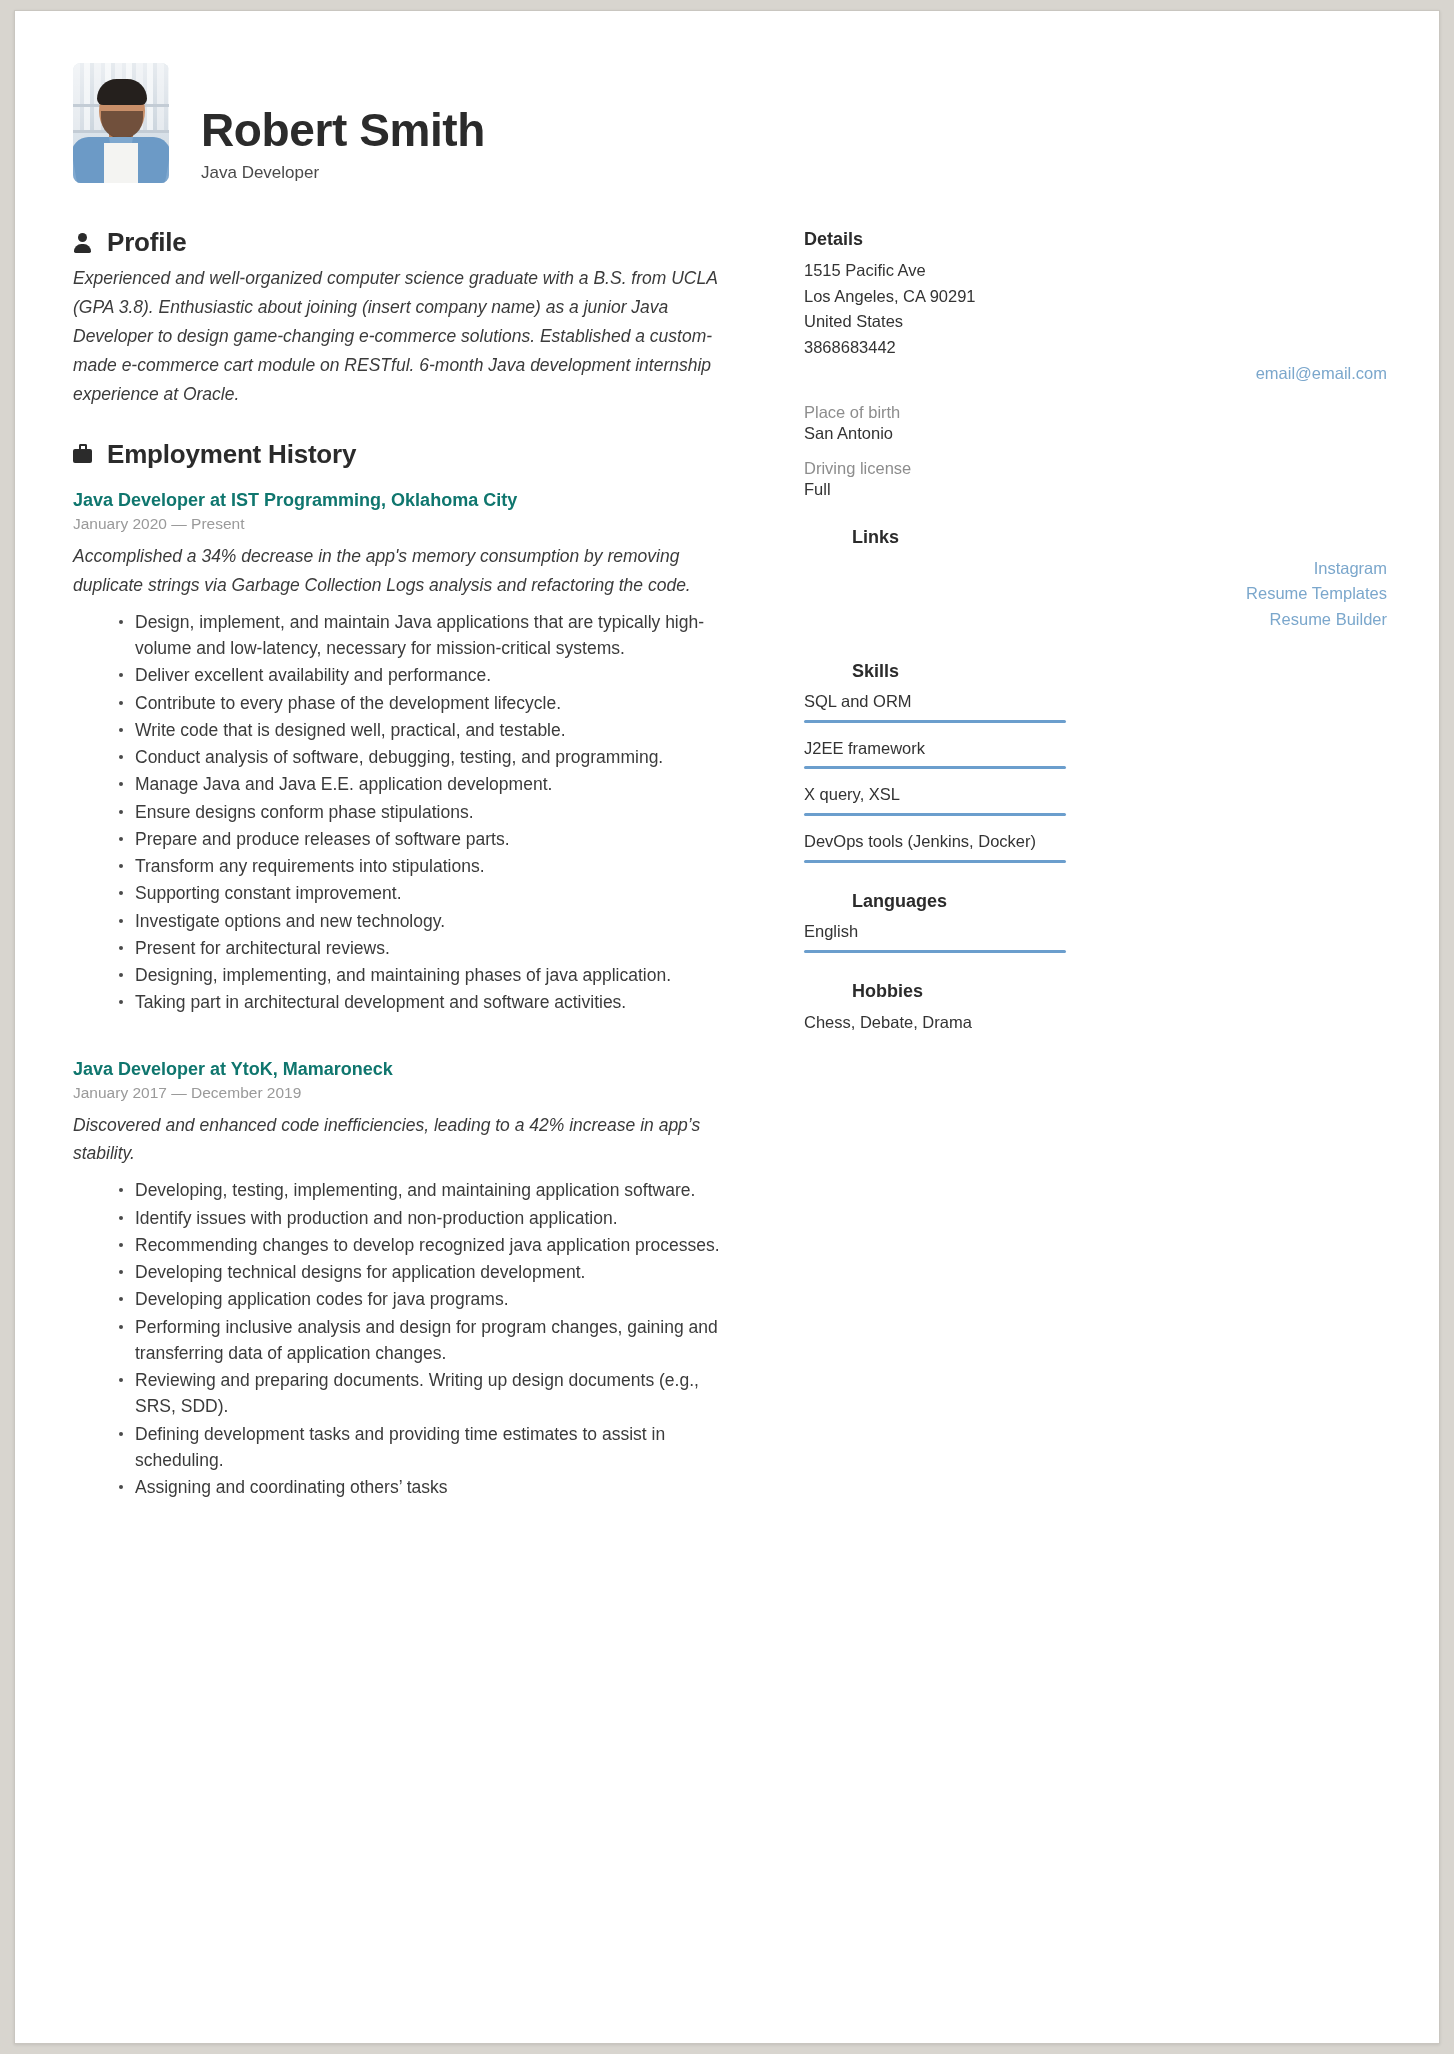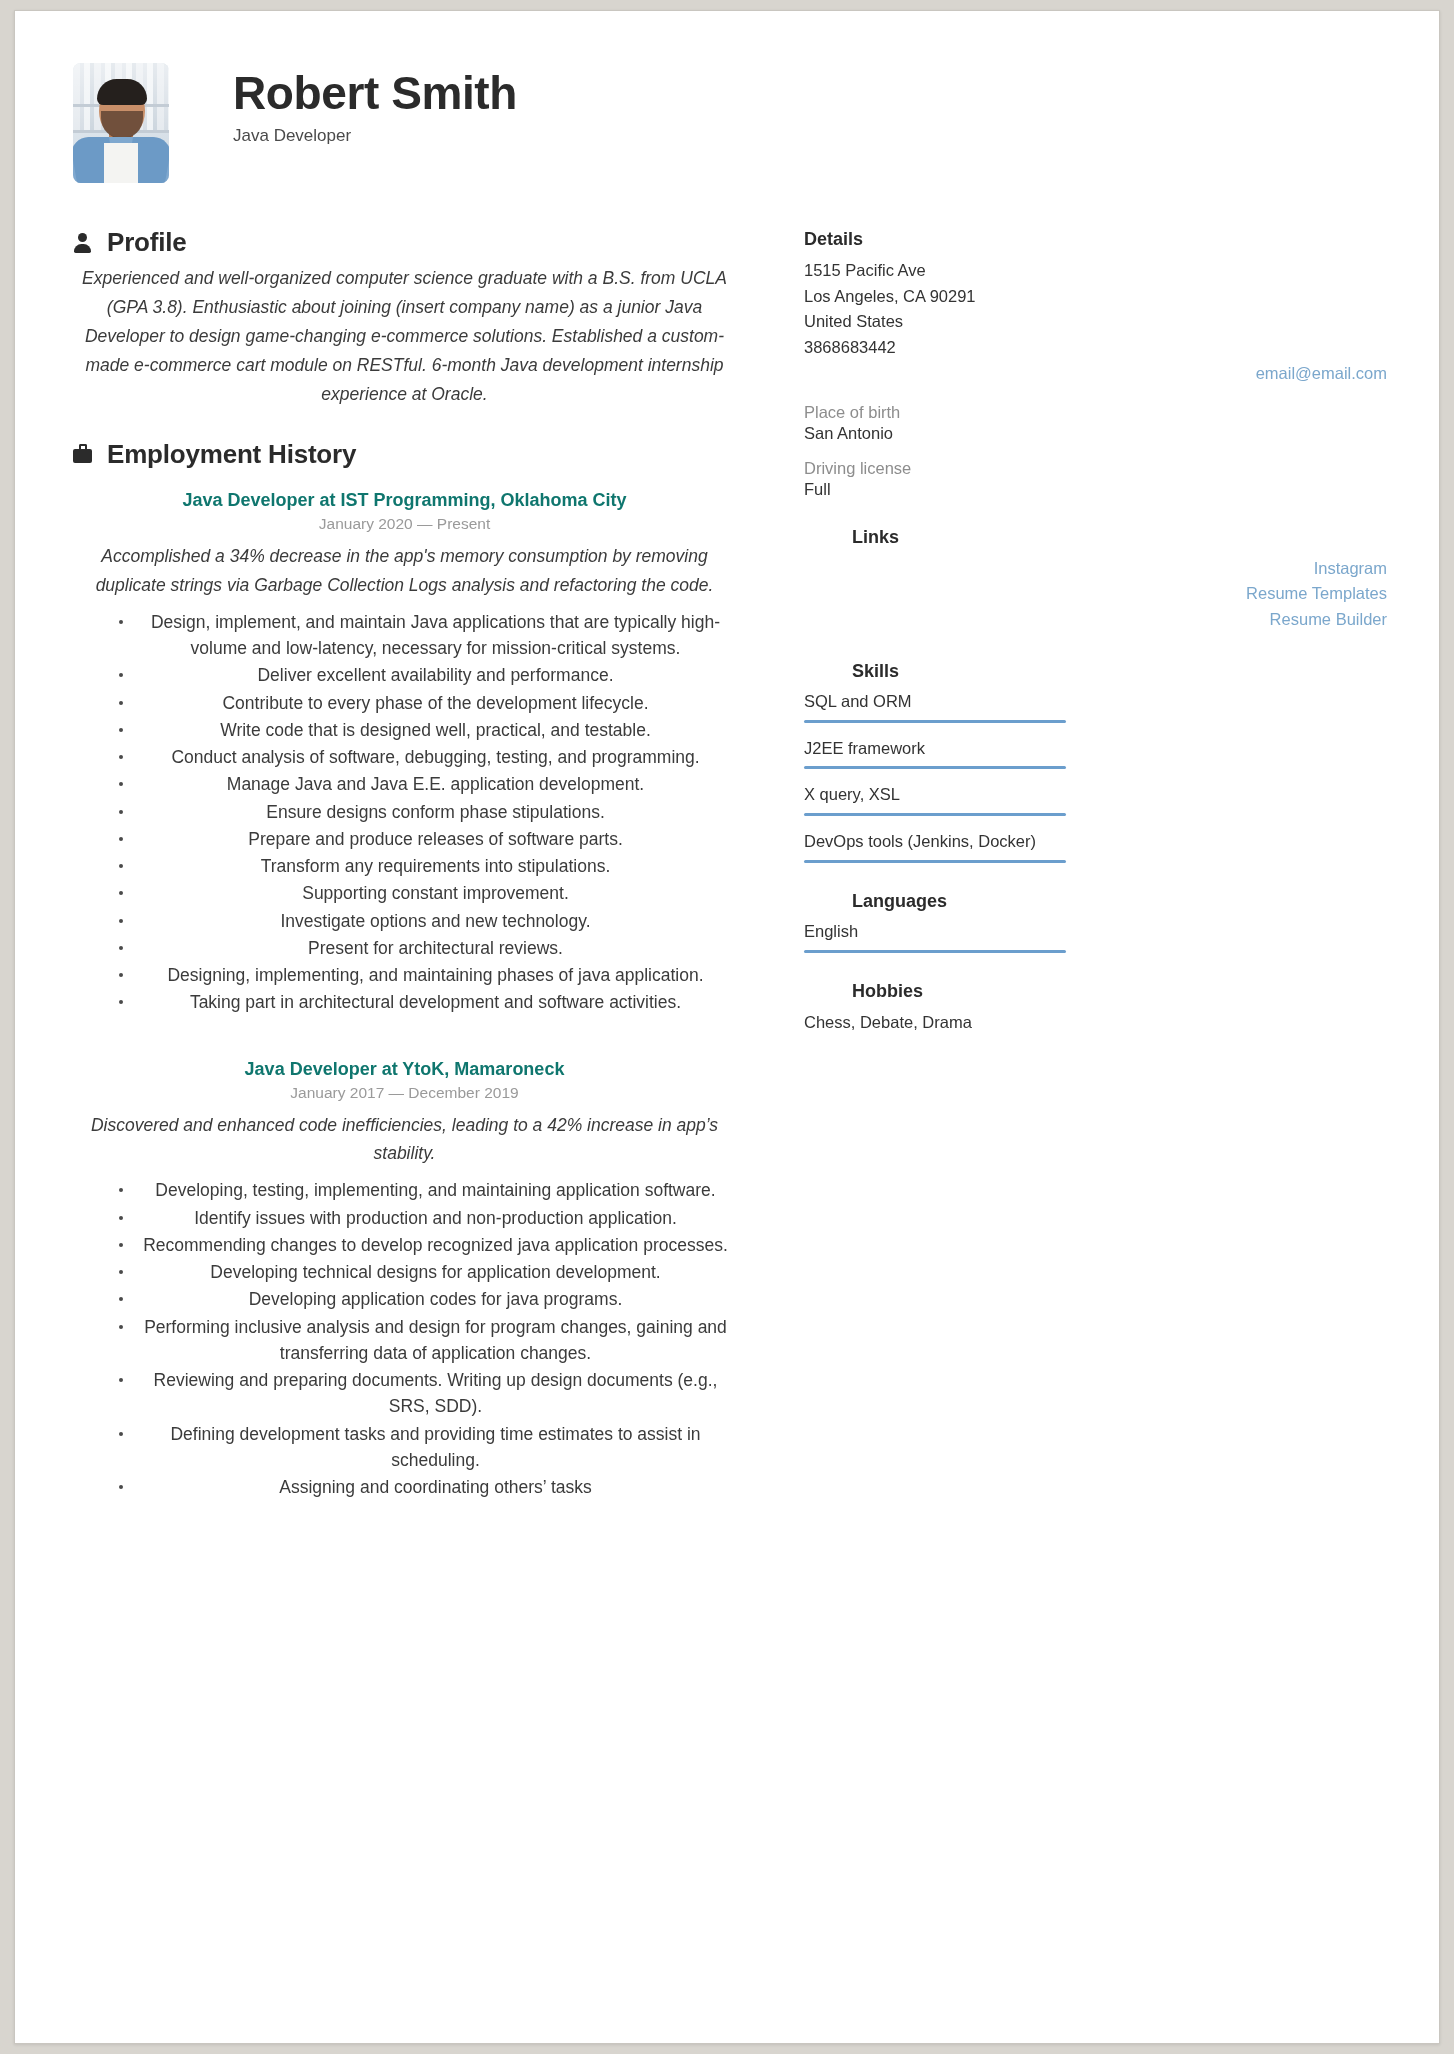--- a/index.html
+++ b/index.html
@@ -26,23 +26,22 @@
   }
   .inner {
     position: absolute;
     left: 58px; top: 30px;
     right: 52px; bottom: 20px;
   }
 
   
   .header {
     display: flex;
-    align-items: flex-start;
+    align-items: flex-end;
     padding-top: 22px;
-    gap: 32px;
   }
   .avatar {
     width: 96px; height: 120px;
     border-radius: 8px;
     overflow: hidden;
     flex: 0 0 auto;
     position: relative;
     background: linear-gradient(165deg,#e9eef3 0%,#dde5ec 45%,#cfd9e2 100%);
   }
   .avatar .shelf {
@@ -126,21 +125,21 @@
     color: #4a4a4a;
     margin-top: 9px;
   }
 
   
   .columns {
     display: flex;
     margin-top: 44px;
     align-items: flex-start;
   }
-  .maincol { width: 663px; flex: 0 0 663px; text-align: center; }
+  .maincol { width: 663px; flex: 0 0 663px; }
   .spacer  { width: 68px; flex: 0 0 68px; }
   .sidecol { flex: 1 1 auto; padding-top: 2px; }
 
   
   .sec-head {
     display: flex;
     align-items: center;
     gap: 14px;
     margin-bottom: 6px;
   }

